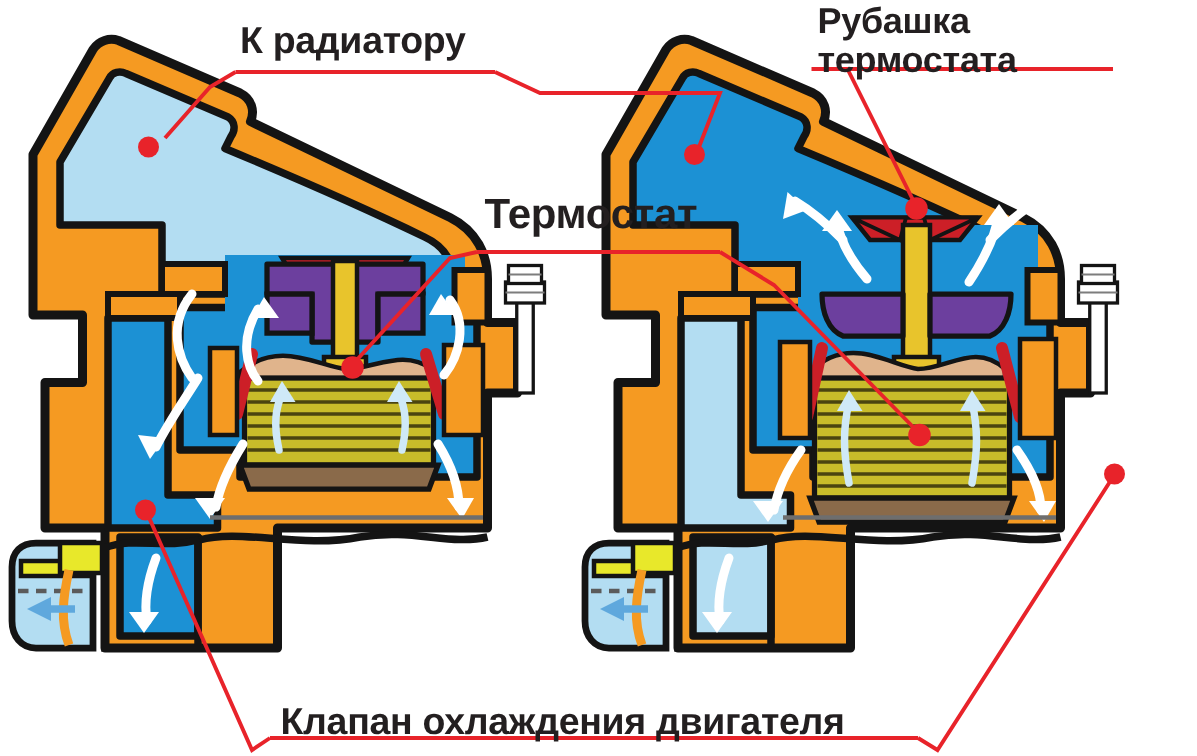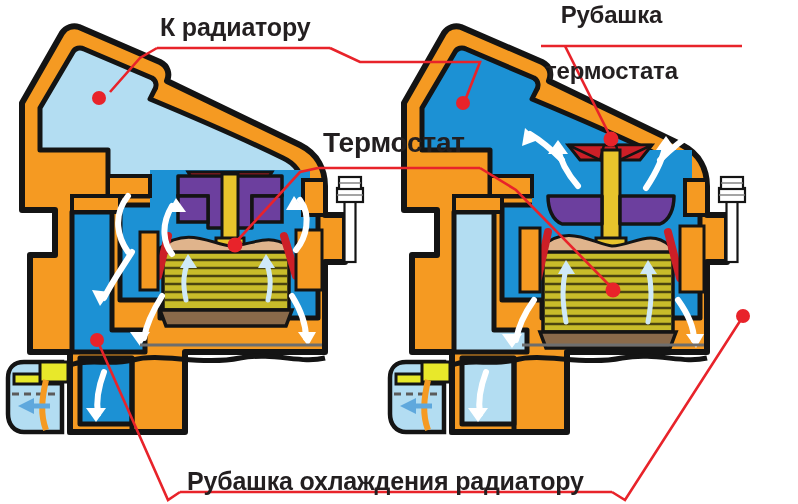--- a/index.html
+++ b/index.html
@@ -12,25 +12,24 @@
   #stage svg{display:block;width:798px;height:504px;}
 
   .lbl{
     position:absolute;
     font-family:"Liberation Sans","DejaVu Sans",sans-serif;
     font-weight:bold;
     color:#231f20;
     white-space:nowrap;
     letter-spacing:-0.2px;
     line-height:1.08;
-    text-align:center;
   }
   #lbl-radiator{left:160px;top:14px;font-size:25px;}
   #lbl-valve{left:545px;top:2px;font-size:24px;}
-  #lbl-valve .l2{display:block;margin-top:30px;}
+  #lbl-valve .l2{display:block;}
   #lbl-thermostat{left:323px;top:128px;font-size:28px;}
   #lbl-jacket{left:187px;top:468px;font-size:25px;}
 </style>
 </head>
 <body>
 
 <div id="stage">
 <svg viewBox="0 0 798 504" xmlns="http://www.w3.org/2000/svg" shape-rendering="geometricPrecision">
   <defs>
     <g id="bolt">
@@ -280,13 +279,13 @@
 
 <div class="lbl" id="lbl-radiator">К радиатору</div>
 
 <div class="lbl" id="lbl-valve">
   <span class="l1">Рубашка</span>
   <span class="l2">термостата</span>
 </div>
 
 <div class="lbl" id="lbl-thermostat">Термостат</div>
 
-<div class="lbl" id="lbl-jacket">Рубашка охлаждения радиатору</div>
+<div class="lbl" id="lbl-jacket">Клапан охлаждения двигателя</div>
 
 </body></html>

